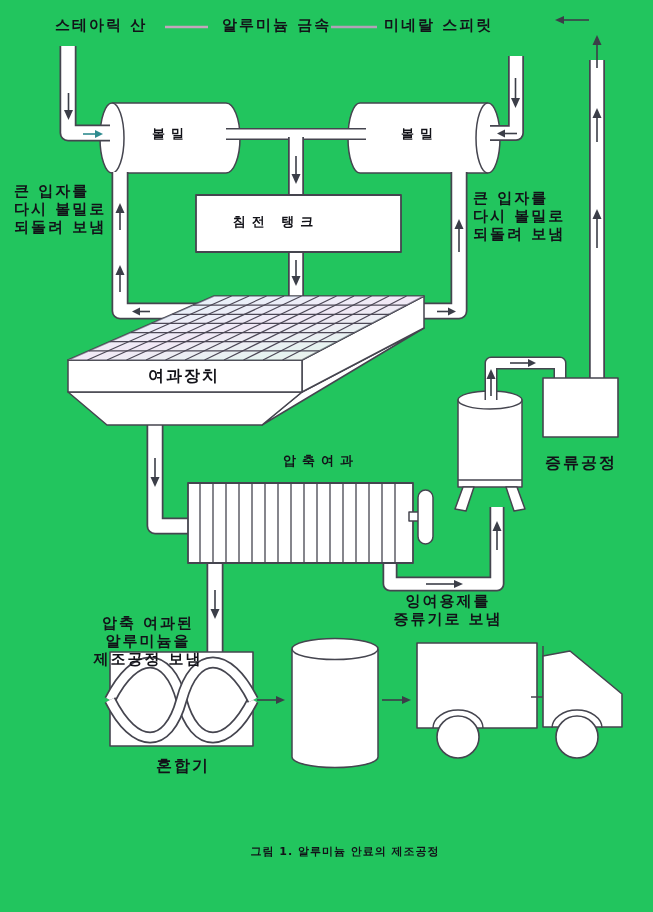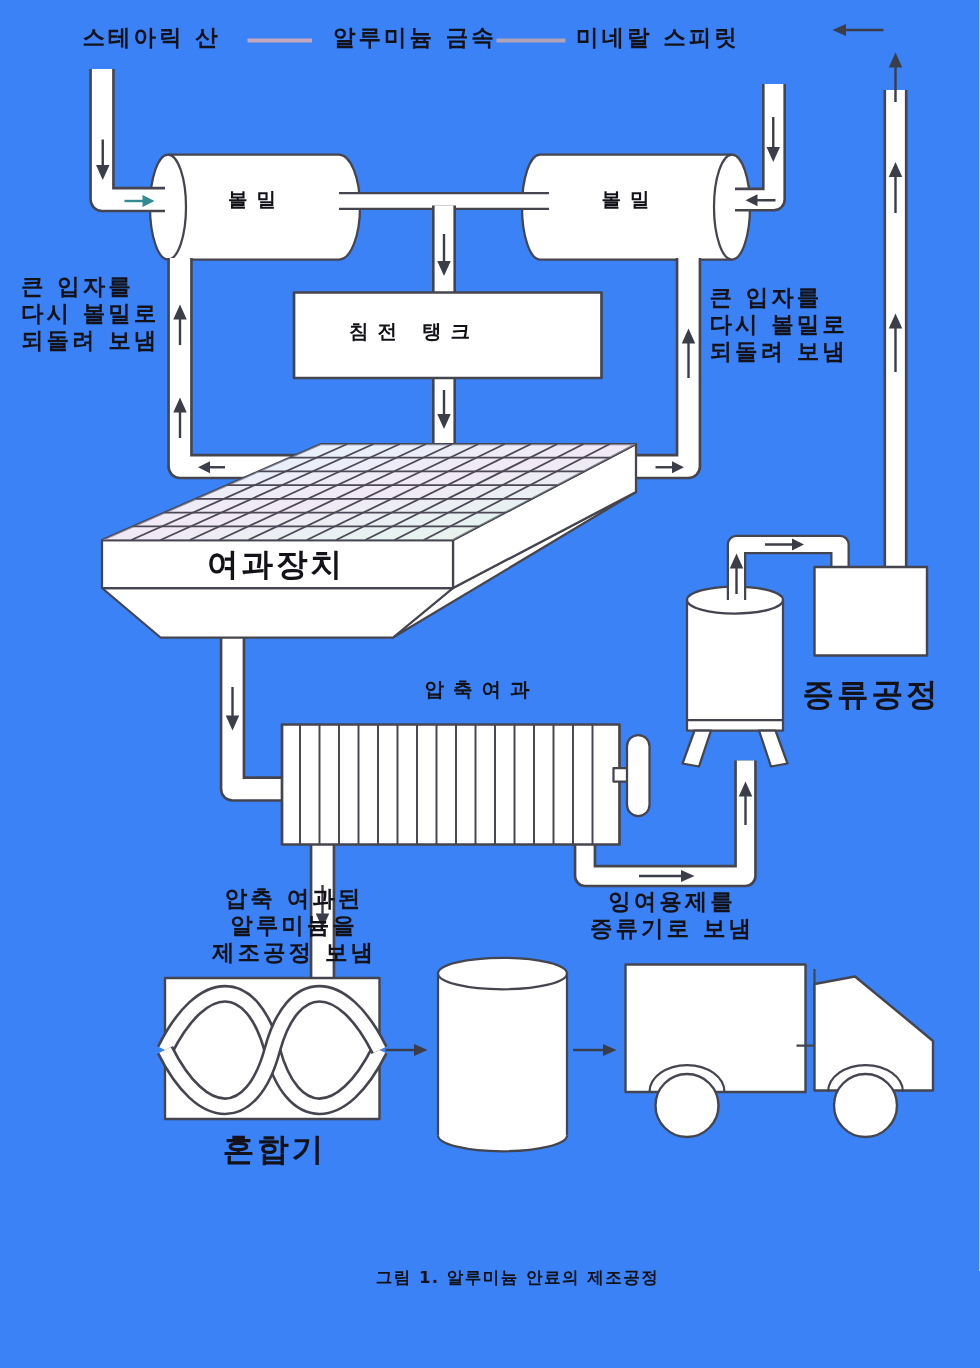--- a/index.html
+++ b/index.html
@@ -1,24 +1,24 @@
 <!DOCTYPE html>
 <html><head>
 <meta charset="utf-8">
 <style>
   html,body{margin:0;padding:0;background:#ffffff;}
-  .stage{position:relative;width:653px;height:912px;background:#3b82f6;overflow:hidden;
+  .stage{position:relative;width:653px;height:912px;background:#22c55e;overflow:hidden;
          font-family:"DejaVu Sans","Liberation Sans",sans-serif;text-decoration:underline;}
   .stage svg{position:absolute;left:0;top:0;}
   .lbl{position:absolute;font-weight:bold;color:#121218;font-size:15px;line-height:18px;
        letter-spacing:2px;white-space:nowrap;}
   .lbl span{display:block;}
   .ctr{transform:translateX(-50%);text-align:center;}
   .big{font-size:13px;letter-spacing:6px;}
-  .mid{font-size:21px;letter-spacing:2px;text-align:right;}
+  .mid{font-size:16px;letter-spacing:2px;text-align:right;}
   .cap{font-size:11px;letter-spacing:1px;}
 </style>
 </head>
 <body>
 
 <div class="stage">
 
 <svg width="653" height="912" viewBox="0 0 653 912">
   <defs>
     <linearGradient id="gridTint" x1="0" y1="0" x2="1" y2="1">
@@ -307,21 +307,21 @@
 </div>
 <div class="lbl" style="left:473px;top:189px;">
   <span>큰 입자를</span>
   <span>다시 볼밀로</span>
   <span>되돌려 보냄</span>
 </div>
 <div class="lbl ctr" style="left:448px;top:592px;">
   <span>잉여용제를</span>
   <span>증류기로 보냄</span>
 </div>
-<div class="lbl ctr" style="left:148px;top:590px;margin-left:48px;">
+<div class="lbl ctr" style="left:148px;top:614px;">
   <span>압축 여과된</span>
   <span>알루미늄을</span>
   <span>제조공정 보냄</span>
 </div>
 
 <div class="lbl cap ctr" style="left:345px;top:843px;">
       <span>그림 1. 알루미늄 안료의 제조공정</span>
     </div>
 
 </div>

